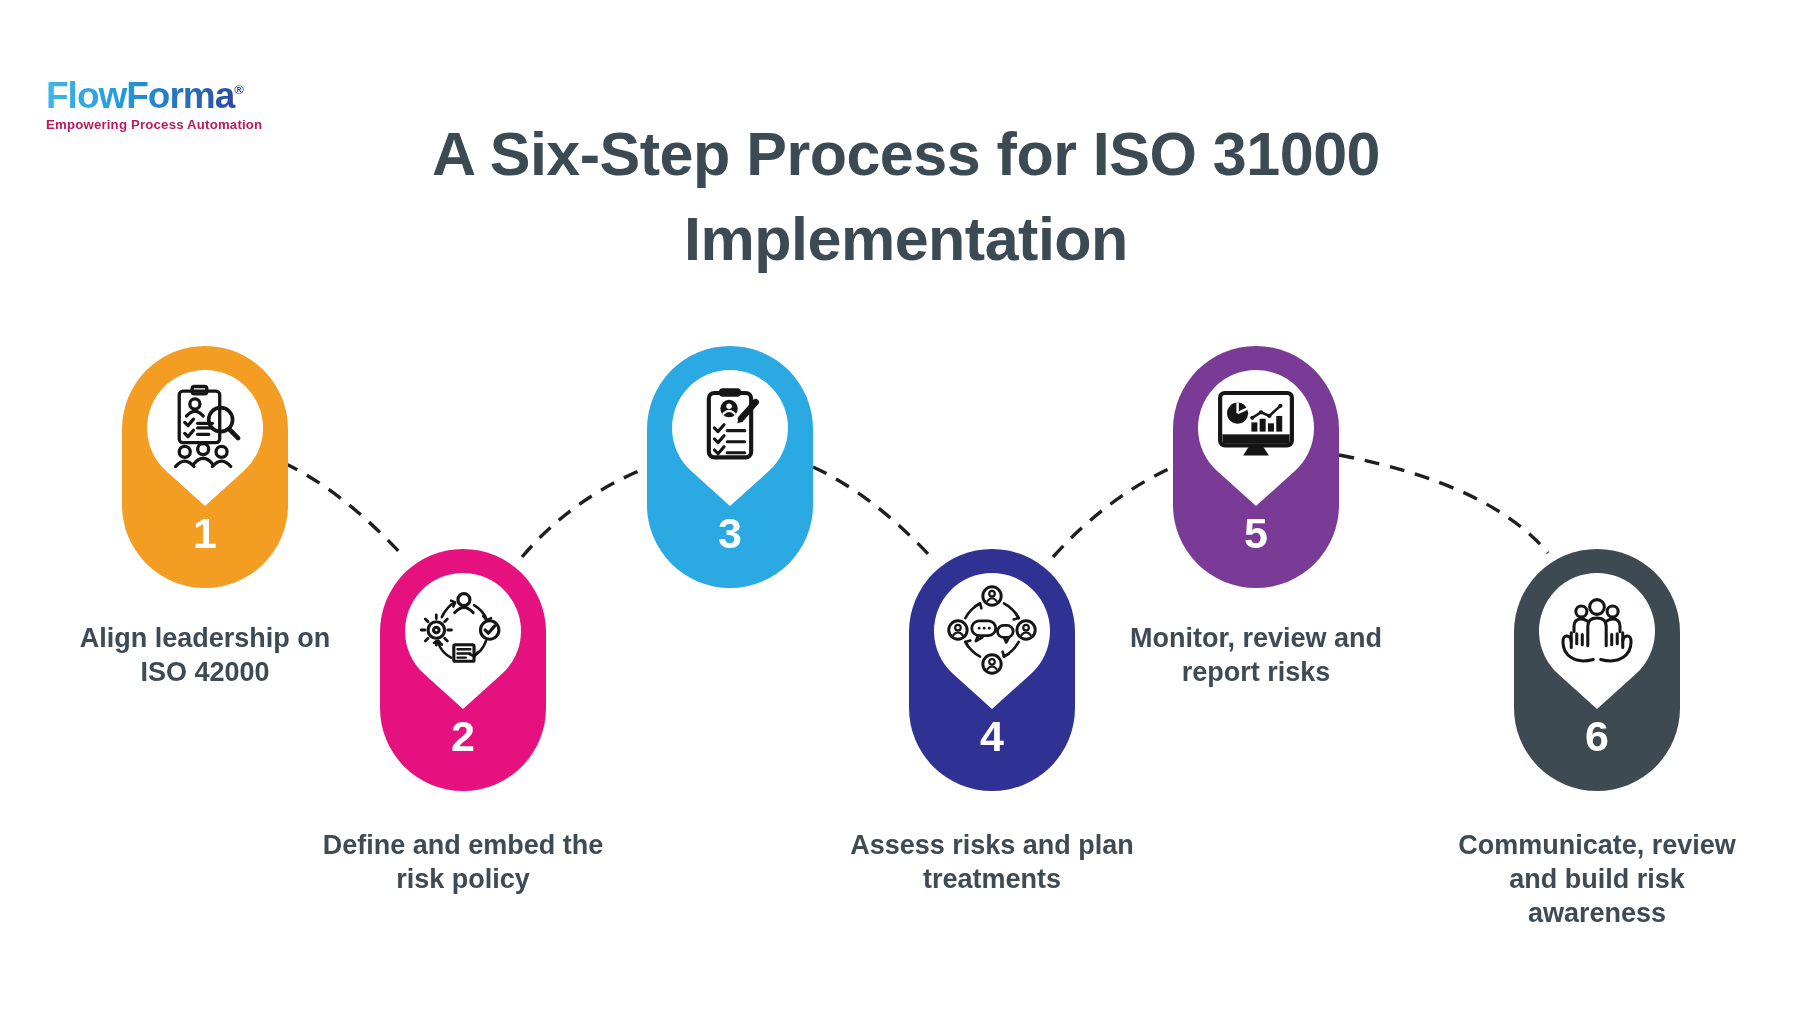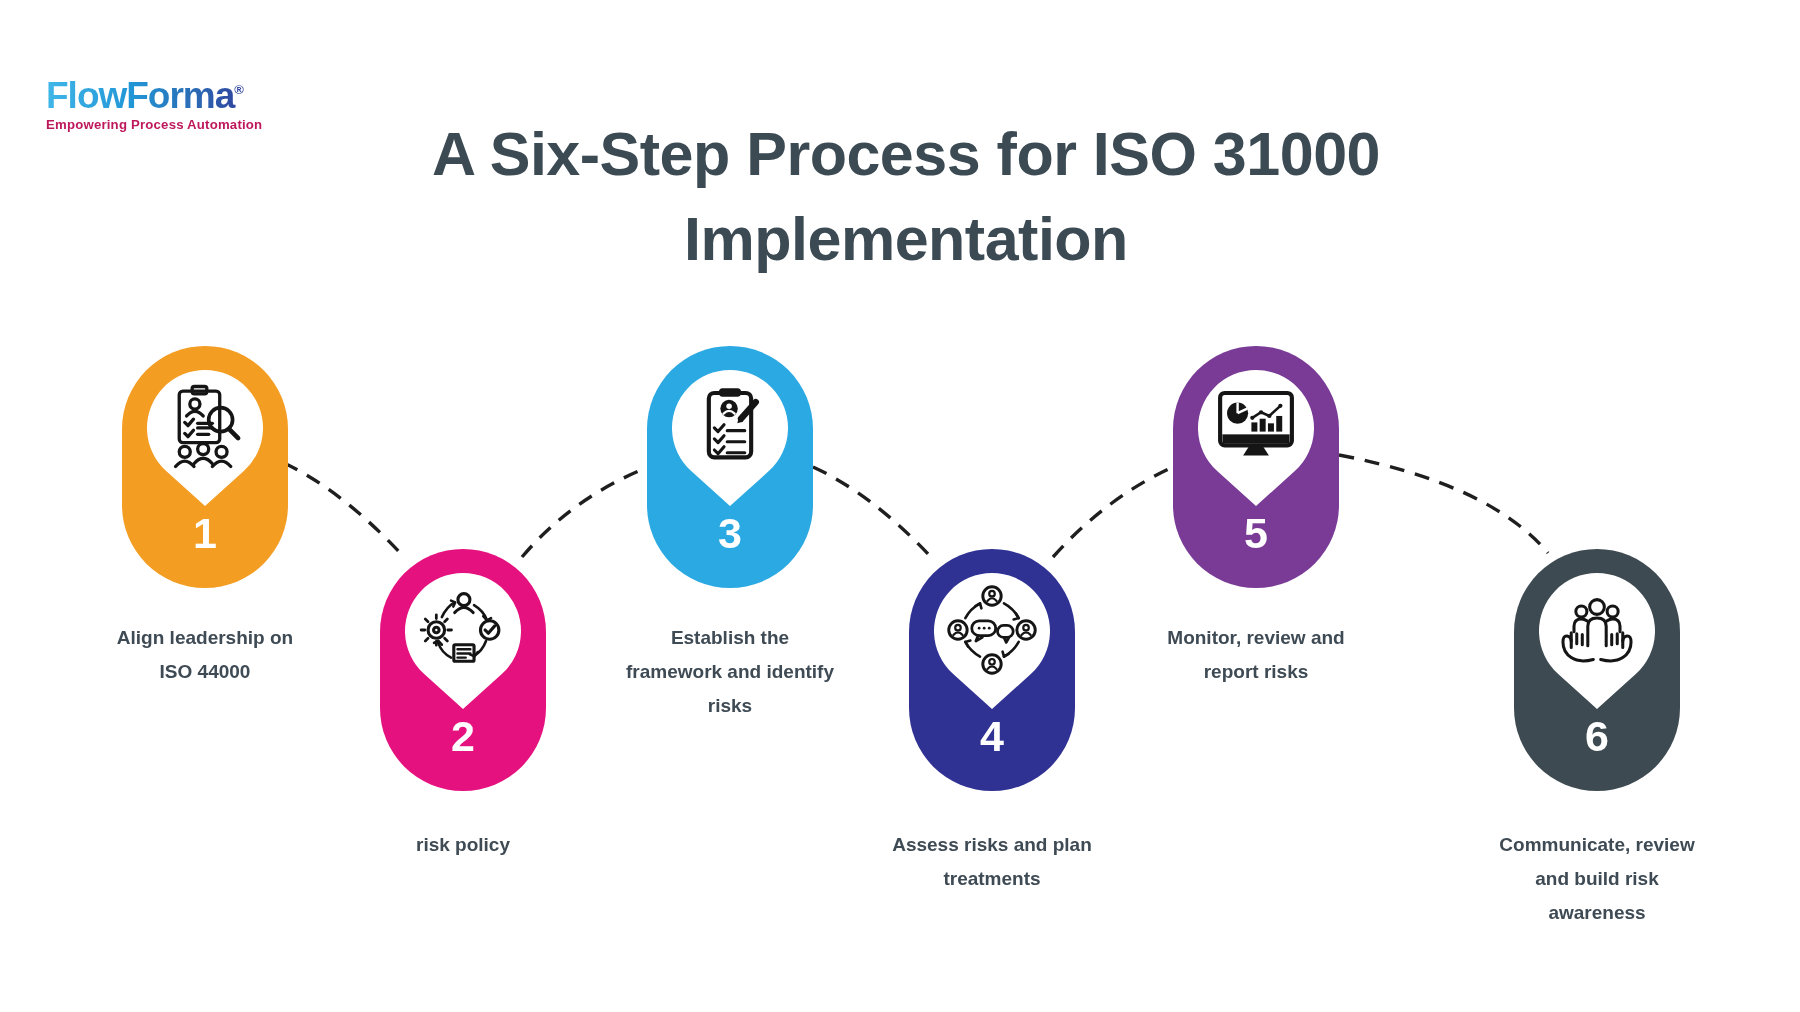--- a/index.html
+++ b/index.html
@@ -29,21 +29,21 @@
   .pin-low{top:549px;}
   .pin-shape{position:absolute;left:0;top:0;}
   .pin-icon{position:absolute;left:37px;top:35px;width:92px;height:92px;}
   .pin-number{
     position:absolute;left:0;top:166px;width:166px;text-align:center;
     font-size:43px;font-weight:700;color:#ffffff;line-height:1;
   }
   
   .step-label{
     position:absolute;width:400px;z-index:2;text-align:center;
-    font-size:19px;font-weight:700;color:#3e4a54;line-height:34px;
+    font-size:27px;font-weight:700;color:#3e4a54;line-height:34px;
   }
   .label-high{top:621px;}
   .label-low{top:828px;}
   
   .ic{stroke:#151515;fill:none;stroke-linecap:round;stroke-linejoin:round;}
 </style>
 </head>
 <body>
 
 <div class="canvas">
@@ -91,21 +91,21 @@
           <circle cx="68" cy="77" r="6"></circle>
         <path d="M18 93q10-12 20 0"></path>
           <path d="M38 90q10-12 20 0"></path>
           <path d="M58 93q10-12 20 0"></path>
       </g>
     </svg>
     <div class="pin-number">1</div>
   </div>
   <div class="step-label label-high" style="left:5px">
     <div>Align leadership on</div>
-    <div>ISO 44000</div>
+    <div>ISO 42000</div>
   </div>
 
   <div class="pin pin-low" style="left:380px">
     <svg class="pin-shape" width="166" height="242" viewBox="0 0 166 242">
       <rect x="0" y="0" width="166" height="242" rx="83" ry="83" fill="#E5117F"></rect>
       <path d="M83 160 L44.2 125.1 A58 58 0 1 1 121.8 125.1 Z" fill="#ffffff"></path>
     </svg>
     <svg class="pin-icon" viewBox="0 0 100 100">
       <g class="ic" stroke-width="3.4">
         <circle cx="51" cy="17" r="6.5"></circle>
@@ -125,20 +125,21 @@
           <path d="M72 35l4 4.5 4.5-2.5"></path>
         <path d="M75 62q-4 11-13 16"></path>
           <path d="M66 74l-3.5 4.5-5-2"></path>
         <path d="M37 80q-10-5-14-16"></path>
           <path d="M27 66l-4-4.5-4.5 2.5"></path>
       </g>
     </svg>
     <div class="pin-number">2</div>
   </div>
   <div class="step-label label-low" style="left:263px">
+    <div>Define and embed the</div>
     <div>risk policy</div>
   </div>
 
   <div class="pin pin-high" style="left:647px">
     <svg class="pin-shape" width="166" height="242" viewBox="0 0 166 242">
       <rect x="0" y="0" width="166" height="242" rx="83" ry="83" fill="#2BA9E2"></rect>
       <path d="M83 160 L44.2 125.1 A58 58 0 1 1 121.8 125.1 Z" fill="#ffffff"></path>
     </svg>
     <svg class="pin-icon" viewBox="0 0 100 100">
       <g class="ic" stroke-width="4.5">
@@ -153,25 +154,20 @@
       <g class="ic" stroke-width="3.4">
         <path d="M33 51l4 4 6.5-7.5"></path>
           <path d="M47 54h19"></path>
         <path d="M33 63l4 4 6.5-7.5"></path>
           <path d="M47 66h19"></path>
         <path d="M33 75l4 4 6.5-7.5"></path>
           <path d="M47 78h19"></path>
       </g>
     </svg>
     <div class="pin-number">3</div>
-  </div>
-  <div class="step-label label-high" style="left:530px">
-    <div>Establish the</div>
-    <div>framework and identify</div>
-    <div>risks</div>
   </div>
 
   <div class="pin pin-low" style="left:909px">
     <svg class="pin-shape" width="166" height="242" viewBox="0 0 166 242">
       <rect x="0" y="0" width="166" height="242" rx="83" ry="83" fill="#303293"></rect>
       <path d="M83 160 L44.2 125.1 A58 58 0 1 1 121.8 125.1 Z" fill="#ffffff"></path>
     </svg>
     <svg class="pin-icon" viewBox="0 0 100 100">
       <g class="ic" stroke-width="3.2">
         <circle cx="50" cy="13" r="10"></circle>

